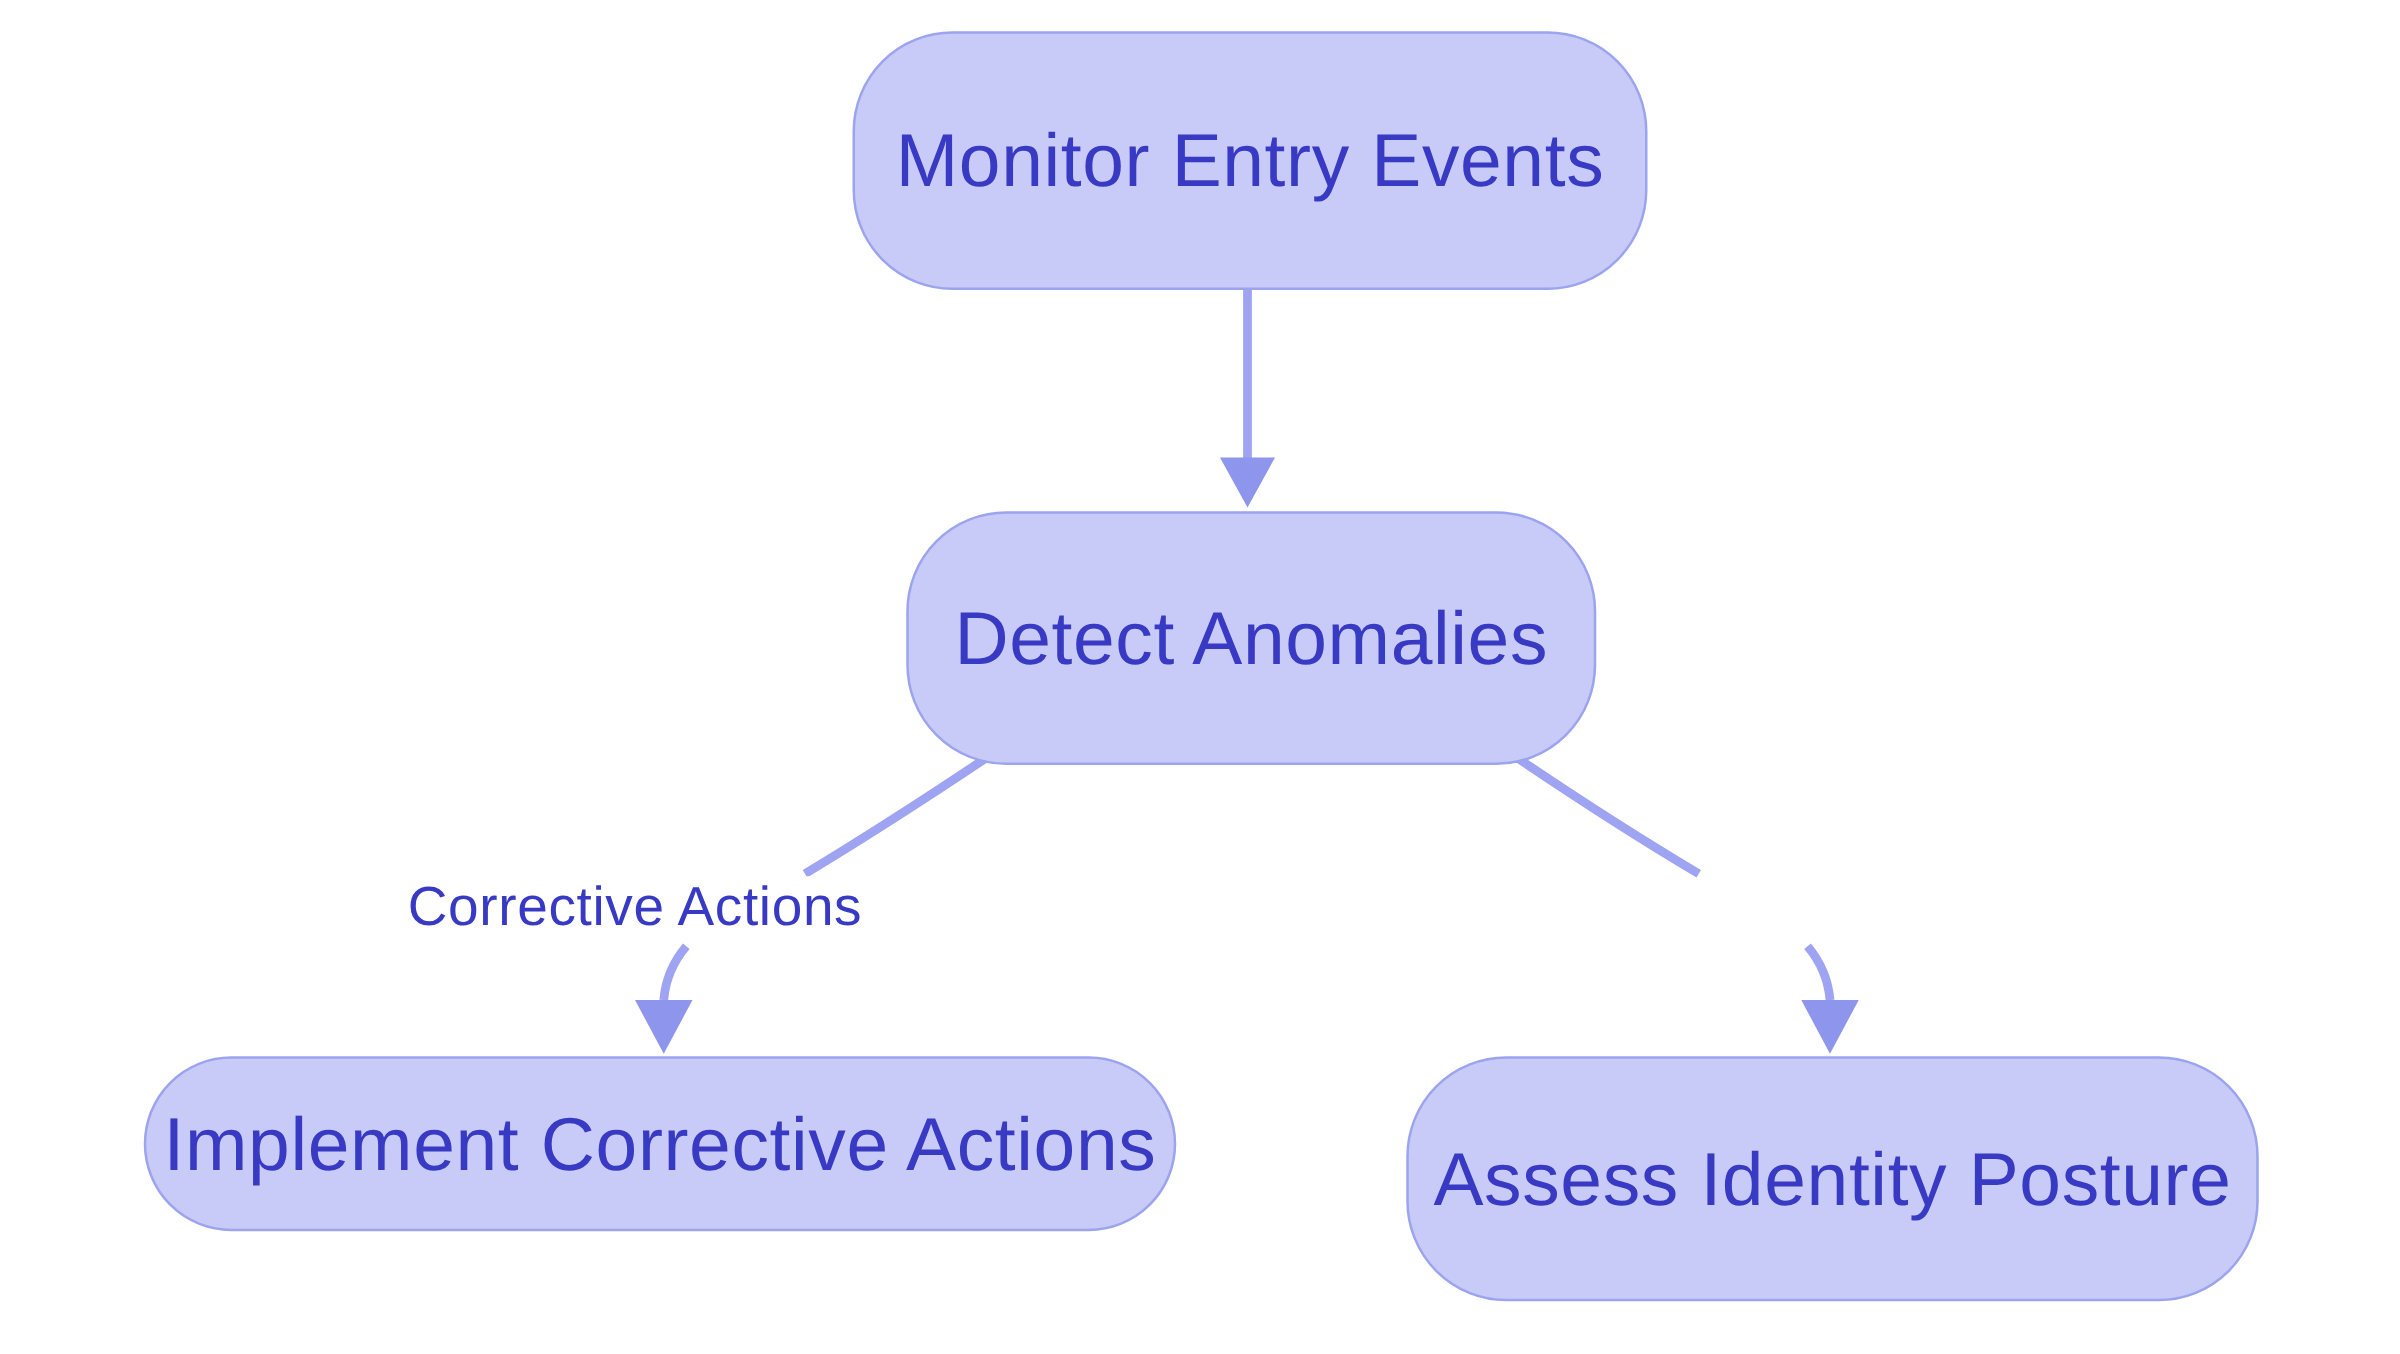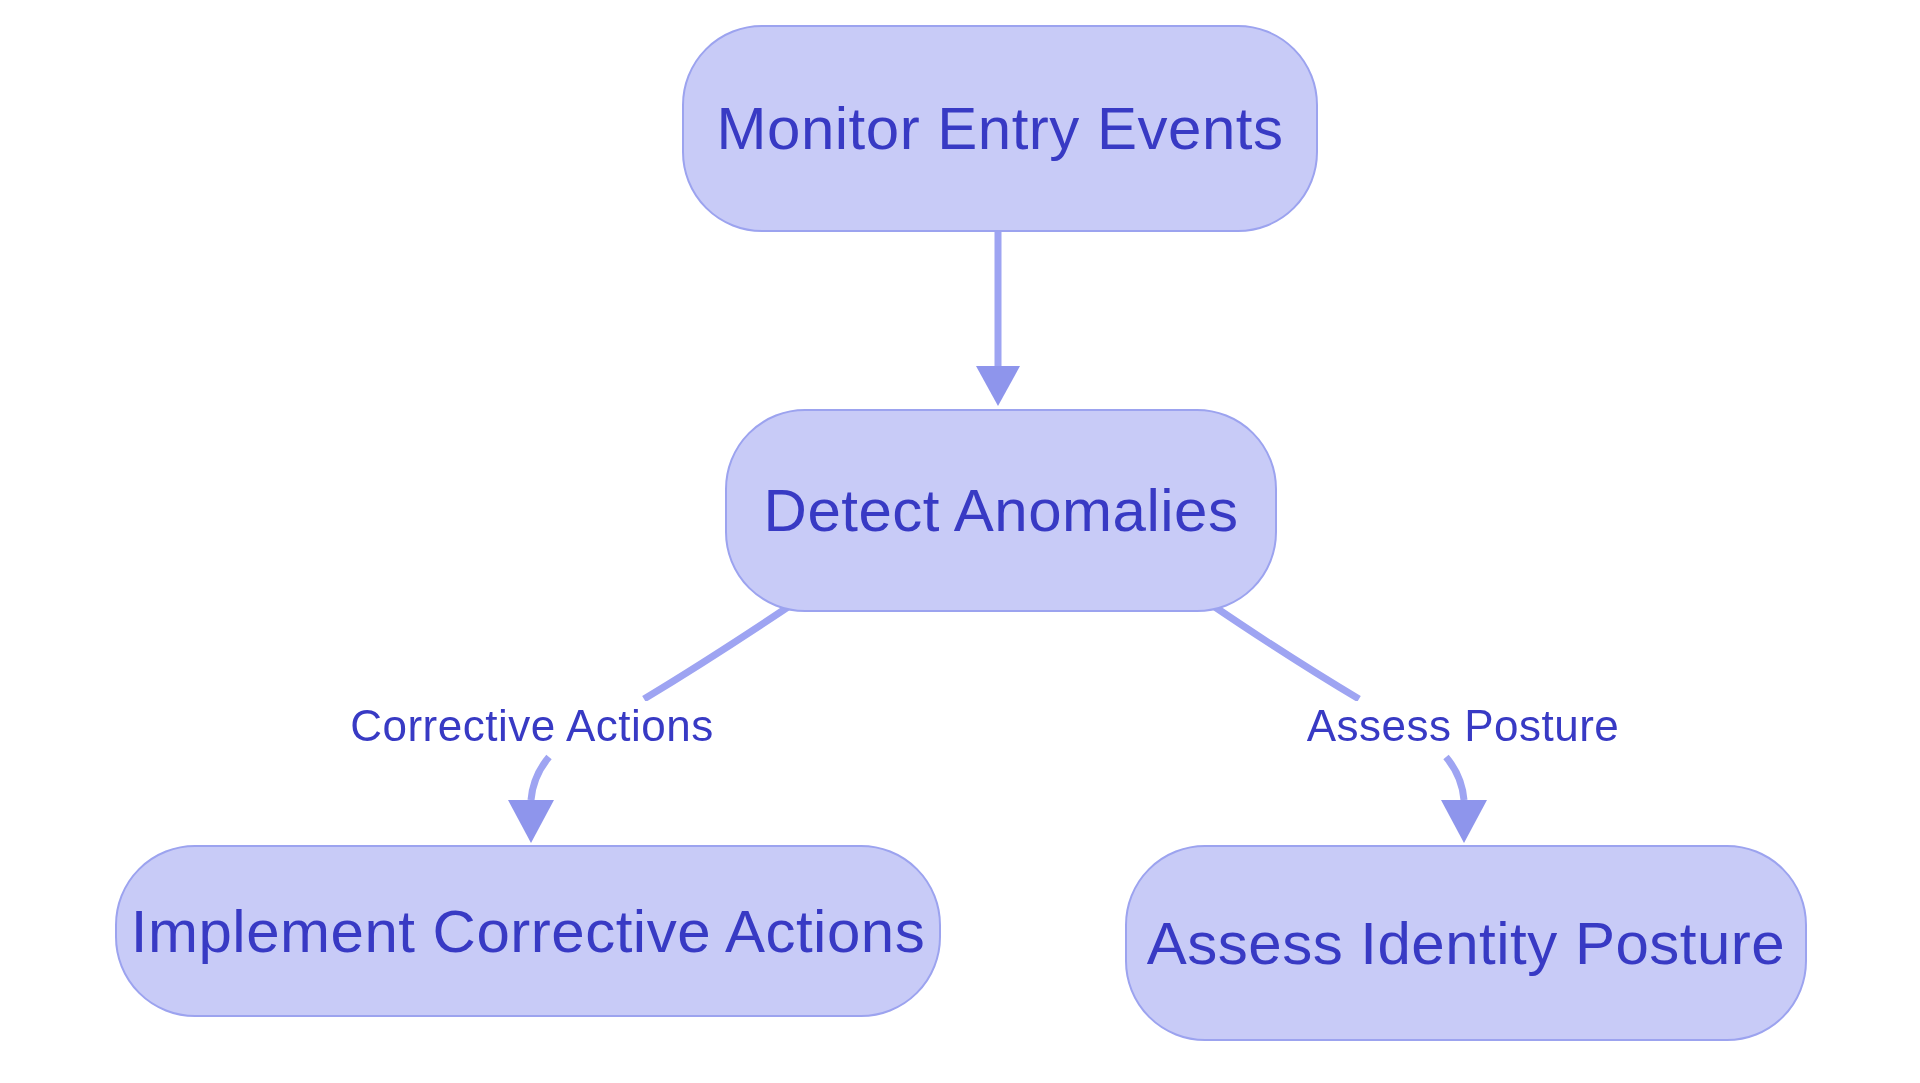--- a/index.html
+++ b/index.html
@@ -39,23 +39,23 @@
     transform:translate(-50%,-50%);
     color:var(--node-text);
     font-size:44px;
     letter-spacing:0.5px;
     white-space:nowrap;
     background:var(--background);
     padding:0 6px;
   }
   .n-monitor  {left:682px;  top:25px;  width:636px; height:207px;}
   .n-detect   {left:725px;  top:409px; width:552px; height:203px;text-align:center;}
-  .n-implement{left:115px;  top:845px; width:826px; height:172px;}
+  .n-implement{left:115px;  top:845px; width:826px; height:140px;}
   .n-assess   {left:1125px; top:845px; width:682px; height:196px;}
-  .l-corrective{left:532px;  top:726px;}
+  .l-corrective{left:508px;  top:726px;}
   .l-assess   {left:1463px; top:726px;}
 </style>
 </head>
 <body>
 
 <div class="canvas">
 
   <svg class="edges-svg" viewBox="0 0 1920 1083">
 
     <path class="edge-path" d="M 998 232 L 998 368"></path>
@@ -81,15 +81,14 @@
   <div class="node n-implement">
     <span>Implement Corrective Actions</span>
   </div>
 
   <div class="node n-assess">
     <span>Assess Identity Posture</span>
   </div>
 
   <div class="edge-label l-corrective">Corrective Actions</div>
 
-  <div class="edge-label l-assess">Assess Posture</div>
 
 </div>
 
 </body></html>

